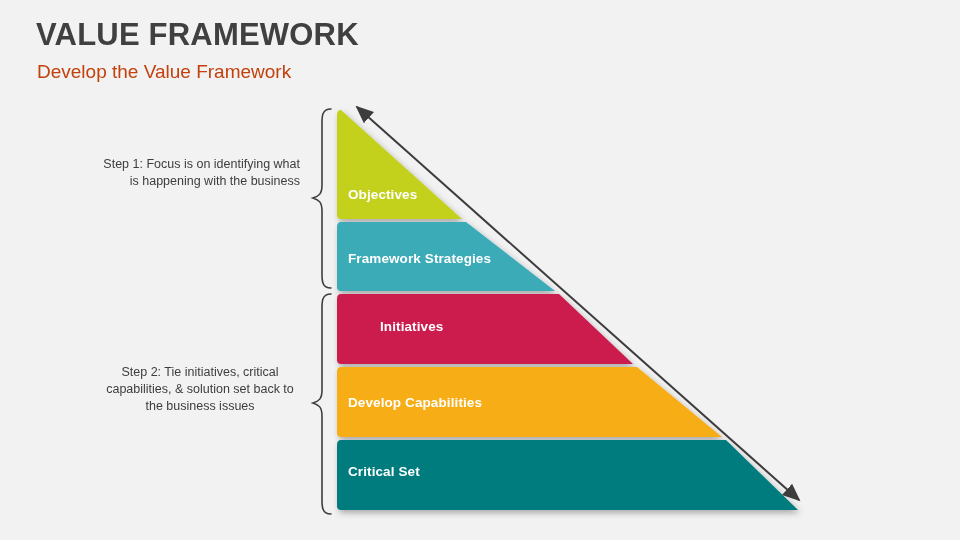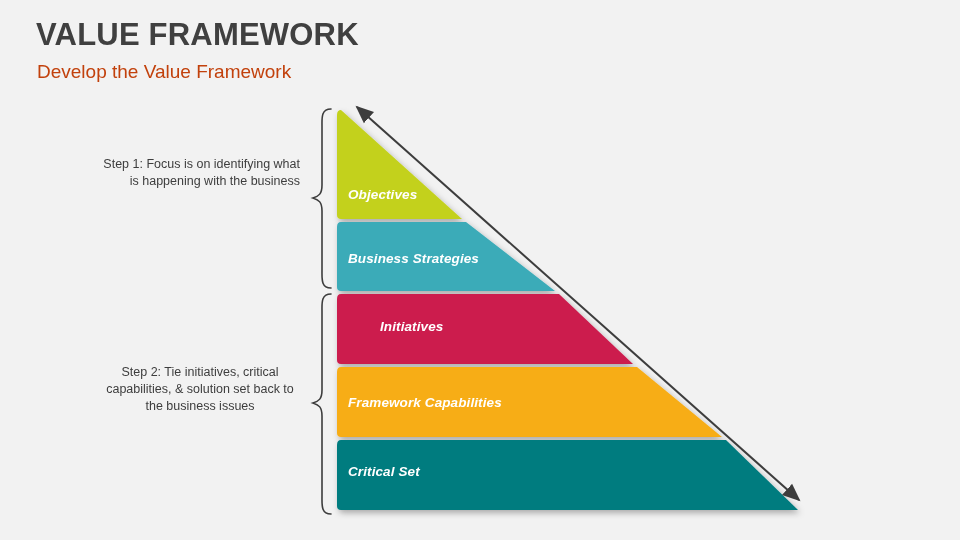--- a/index.html
+++ b/index.html
@@ -53,21 +53,20 @@
     height: 540px;
   }
   .band-label {
     position: absolute;
     color: #ffffff;
     font-size: 13.5px;
     font-weight: bold;
     letter-spacing: 0.1px;
     white-space: nowrap;
     pointer-events: none;
-    font-style: italic;
   }
 
   
   .step-text {
     position: absolute;
     text-align: right;
     color: #3d3d3d;
     font-size: 12.5px;
     line-height: 1.35;
     width: 200px;
@@ -118,21 +117,21 @@
                C 321 294 322 303 322 311
                L 322 390
                C 322 399 319 401 313 403
                C 319 405 322 407 322 416
                L 322 496
                C 322 505 321 514 331 514"></path>
     </g>
   </svg>
 
   <div class="band-label" style="left:348px; top:187px;">Objectives</div>
-  <div class="band-label" style="left:348px; top:251px;">Business Strategies</div>
+  <div class="band-label" style="left:348px; top:251px;">Framework Strategies</div>
   <div class="band-label" style="left:348px; top:319px;margin-left:32px;">Initiatives</div>
-  <div class="band-label" style="left:348px; top:395px;">Framework Capabilities</div>
+  <div class="band-label" style="left:348px; top:395px;">Develop Capabilities</div>
   <div class="band-label" style="left:348px; top:464px;">Critical Set</div>
 
   <div class="step-text" id="step1-text">Step 1:  Focus is on identifying what is happening with the business</div>
   <div class="step-text" id="step2-text">Step 2: Tie initiatives, critical capabilities, &amp; solution set back to the business issues</div>
 
 </div>
 
 </body></html>

